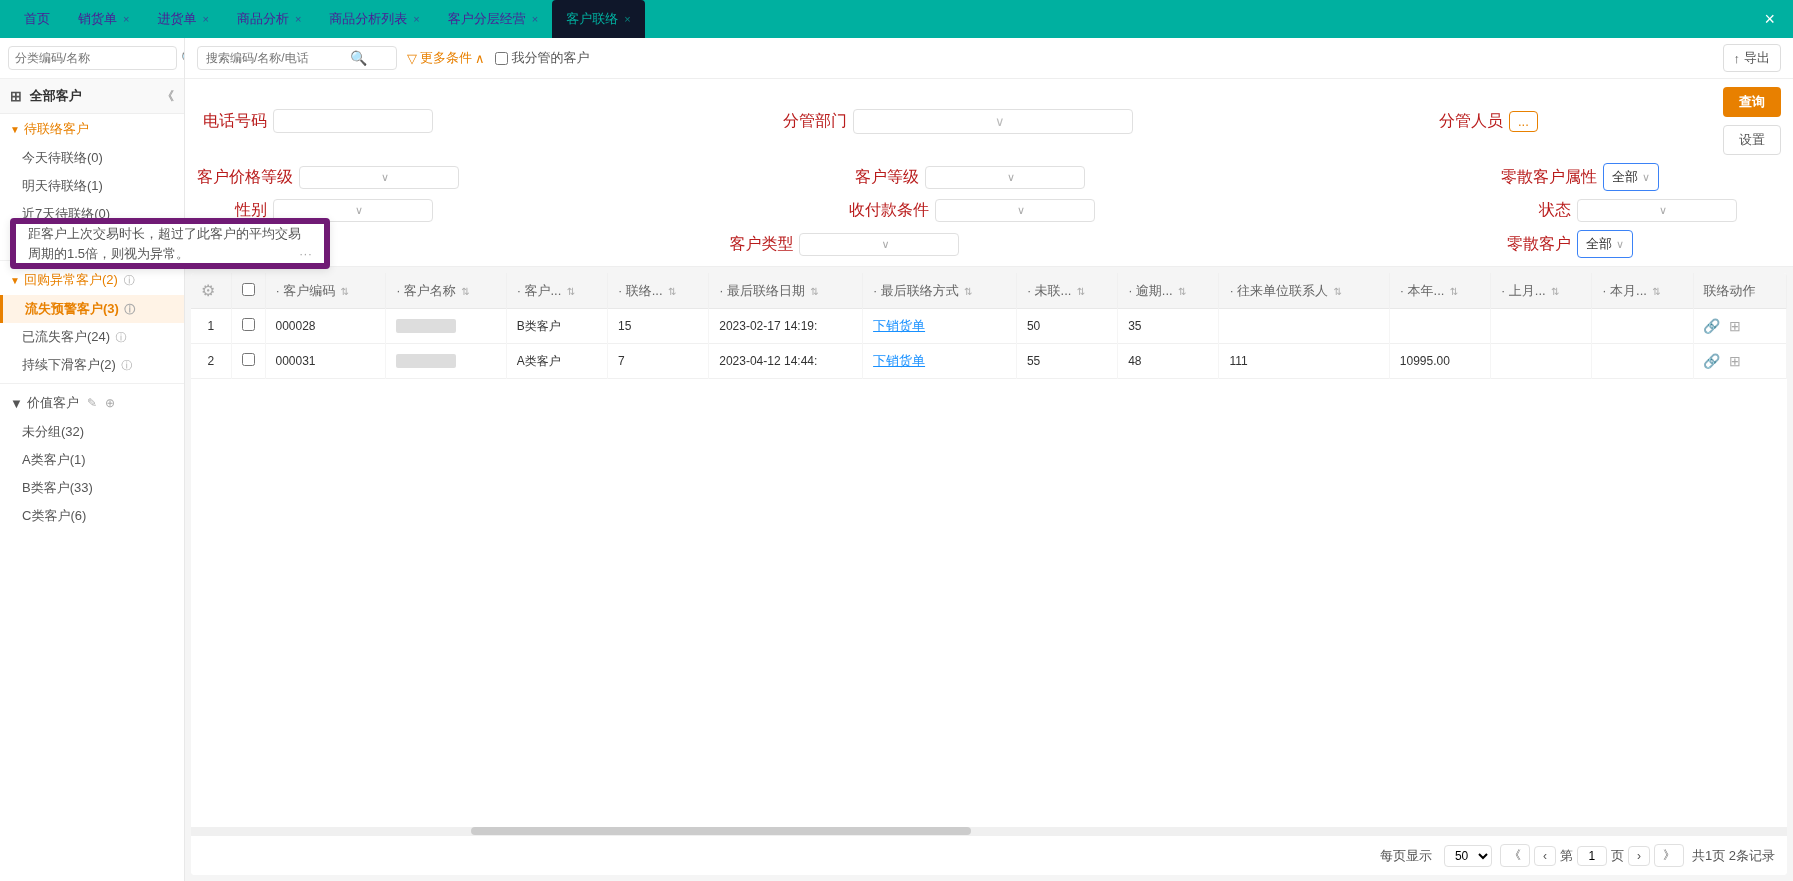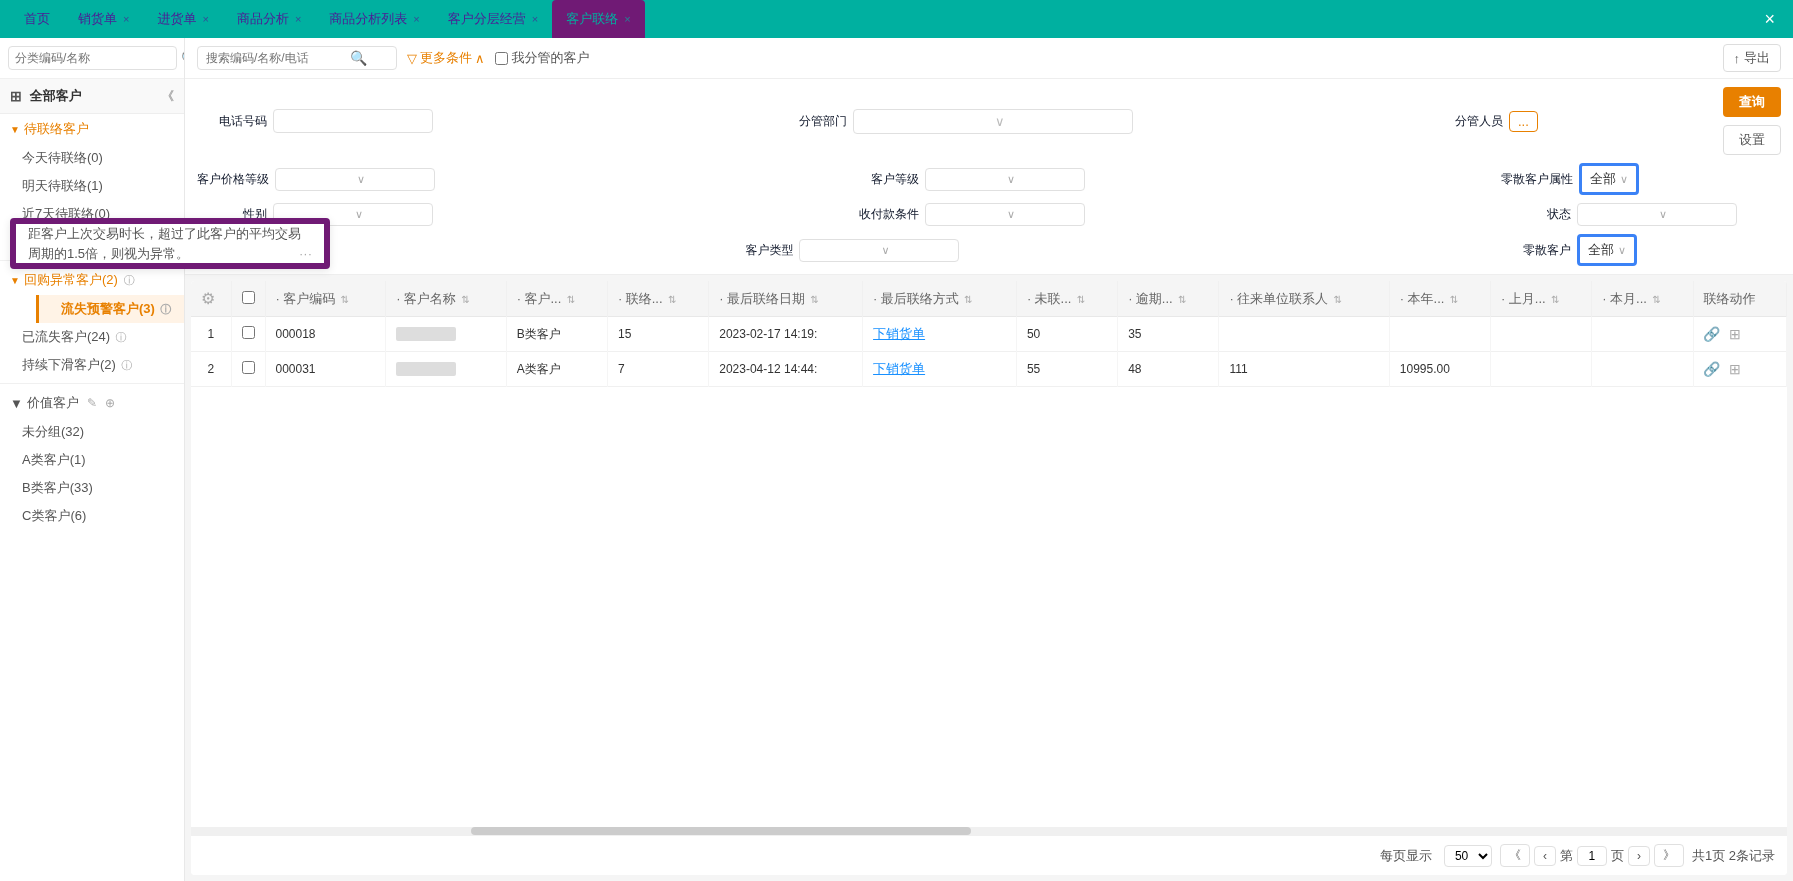--- a/index.html
+++ b/index.html
@@ -7,21 +7,21 @@
 
     
     .top-nav {
       display: flex; align-items: center; background: #00b0a0; height: 38px;
       padding: 0 10px; gap: 0;
     }
     .nav-tab {
       color: #4c1d95; padding: 0 14px; height: 38px; display: flex; align-items: center;
       cursor: pointer; font-size: 13px; gap: 4px; white-space: nowrap;
     }
-    .nav-tab.active { background: #701a75; color: #00b0a0; border-radius: 4px 4px 0 0; }
+    .nav-tab.active { background: #0f172a; color: #00b0a0; border-radius: 4px 4px 0 0; }
     .nav-tab .close-x { font-size: 11px; opacity: 0.7; margin-left: 2px; }
     .nav-spacer { flex: 1; }
     .nav-close { color: #fff; font-size: 18px; cursor: pointer; padding: 0 8px; }
 
     
     .main-layout { display: flex; height: calc(881px - 38px); }
 
     
     .sidebar {
       width: 185px; min-width: 185px; background: #fff; border-right: 1px solid #e8e8e8;
@@ -43,21 +43,21 @@
     .sidebar-all .collapse-icon { margin-left: auto; color: #aaa; font-size: 12px; }
     .sidebar-section { padding: 0; }
     .sidebar-section-header {
       display: flex; align-items: center; padding: 6px 10px; color: #e88000; font-size: 12px; cursor: pointer; gap: 4px;
     }
     .sidebar-section-header .tri { font-size: 10px; }
     .sidebar-item {
       padding: 5px 10px 5px 22px; color: #555; font-size: 12px; cursor: pointer;
       white-space: nowrap; overflow: hidden; text-overflow: ellipsis;
     }
-    .sidebar-item.active-item { background: #fff3e6; color: #e88000; font-weight: bold; border-left: 3px solid #e88000; margin-left: 36px; }
+    .sidebar-item.active-item { background: #fff3e6; color: #e88000; font-weight: bold; border-left: 3px solid #e88000; }
     .sidebar-divider { height: 1px; background: #f0f0f0; margin: 4px 0; }
     .sidebar-section2-header {
       display: flex; align-items: center; padding: 6px 10px; color: #555; font-size: 12px; cursor: pointer; gap: 4px;
     }
     .edit-icon { color: #aaa; font-size: 12px; cursor: pointer; margin-left: 4px; }
 
     
     .tooltip-box {
       position: absolute; left: 10px; top: 218px; background: #fff; border: 6px solid #701a75;
       padding: 0 12px; font-size: 12px; color: #555; z-index: 100; border-radius: 4px;
@@ -93,33 +93,33 @@
 
     
     .advanced-filter {
       background: #fff; padding: 8px 12px; border-bottom: 1px solid #eee;
     }
     .filter-row { display: flex; align-items: center; gap: 10px; margin-bottom: 8px; }
     .filter-row:last-child { margin-bottom: 0; }
     .filter-cell {
       display: flex; align-items: center; gap: 6px; min-width: 280px;
     }
-    .filter-label { color: #0f172a; font-size: 12px; white-space: nowrap; min-width: 70px; text-align: right; }
+    .filter-label { color: #b91c1c; font-size: 16px; white-space: nowrap; min-width: 70px; text-align: right; }
     .filter-input {
       border: 1px solid #e0e0e0; border-radius: 4px; padding: 4px 8px; font-size: 12px;
       outline: none; width: 160px; color: #333;
     }
     .filter-select-wrap {
       display: flex; align-items: center; border: 1px solid #e0e0e0; border-radius: 4px;
       padding: 4px 8px; font-size: 12px; width: 160px; cursor: pointer; gap: 4px; background: #fff;
     }
     .filter-select-wrap span { flex: 1; color: #bbb; }
     .filter-select-wrap .chevron { color: #aaa; font-size: 11px; }
     .filter-select-static {
-      display: flex; align-items: center; border: 3px solid #3b82f6; border-radius: 4px;
+      display: flex; align-items: center; border: 1px solid #3b82f6; border-radius: 4px;
       padding: 4px 8px; font-size: 12px; cursor: pointer; gap: 4px; background: #fff;
     }
     .filter-select-static span.val { color: #333; }
     .filter-select-static .chevron { color: #aaa; font-size: 11px; }
     .filter-more-btn {
       display: flex; align-items: center; gap: 3px; color: #e88000; font-size: 12px; cursor: pointer;
       border: 1px solid #e88000; border-radius: 4px; padding: 2px 8px;
     }
     .btn-query {
       background: #e88000; color: #fff; border: none; border-radius: 4px; padding: 6px 16px;
@@ -509,21 +509,21 @@
             </th>
           </tr>
         </thead>
         <tbody>
 
           <tr>
             <td class="td-index">1</td>
             <td class="td-checkbox">
               <input type="checkbox" style="">
             </td>
-            <td>000018</td>
+            <td>000028</td>
             <td>
               <span class="customer-name-blur"></span>
             </td>
             <td>B类客户</td>
             <td>15</td>
             <td>2023-02-17 14:19:</td>
             <td>
               <span class="td-link">下销货单</span>
             </td>
             <td>50</td>

